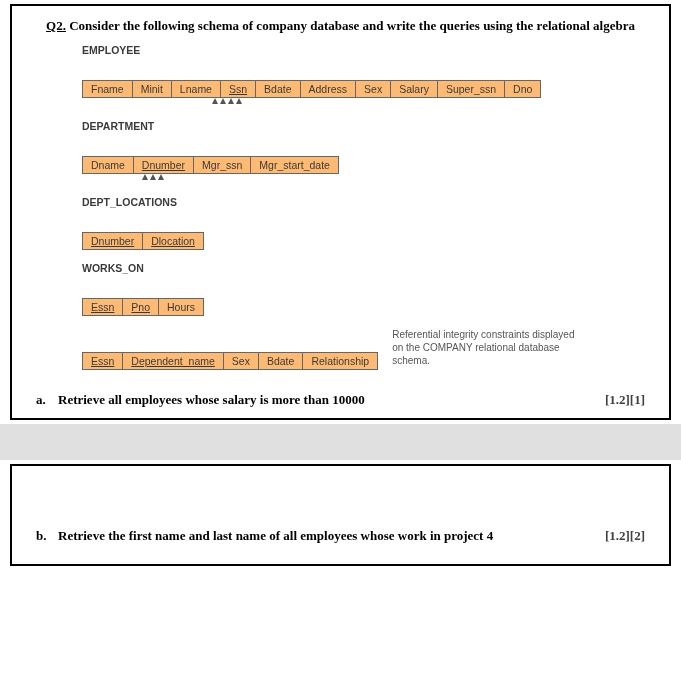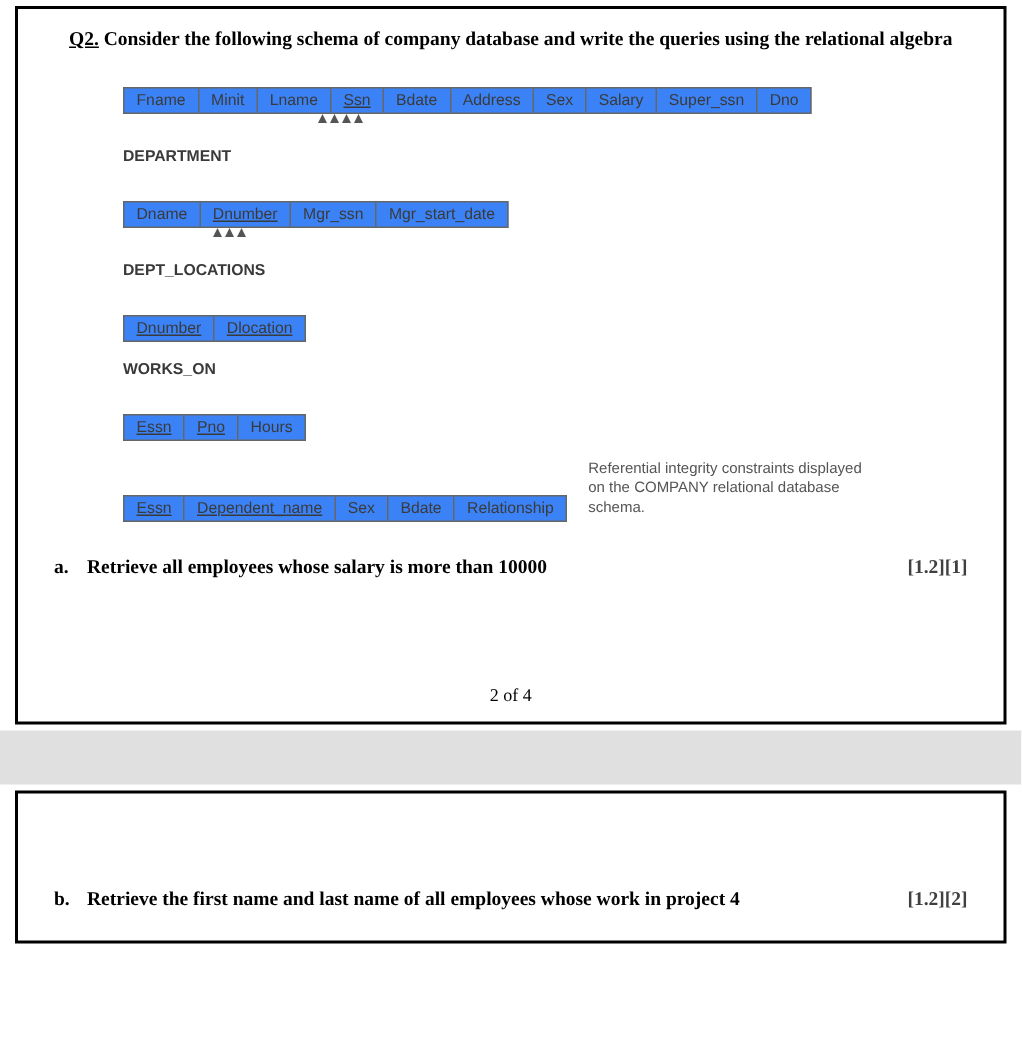--- a/index.html
+++ b/index.html
@@ -25,21 +25,21 @@
       font-family: Arial, sans-serif;
       font-size: 10.5px;
       color: #3a3a3a;
     }
     .relation { margin-bottom: 12px; }
     .relation-name { font-weight: bold; margin-bottom: 2px; }
     .attrs {
       display: flex;
       border: 1px solid #666;
       width: fit-content;
-      background: #3b82f6;
+      background: #fdba74;
       margin-top: 24px;
     }
     .attr {
       padding: 2px 8px;
       border-right: 1px solid #666;
       white-space: nowrap;
     }
     .attr:last-child { border-right: none; }
     .attr.key { text-decoration: underline; }
     .arrow-row {
@@ -89,20 +89,21 @@
 
 <div class="page page1">
 
   <div class="q-title">
     <span class="underline">Q2.</span>
     <span>Consider the following schema of company database and write the queries using the relational algebra</span>
   </div>
 
   <div class="schema-area" id="schema-host">
       <div class="relation">
+        <div class="relation-name">EMPLOYEE</div>
         <div class="attrs">
           <div class="attr">Fname</div>
           <div class="attr">Minit</div>
           <div class="attr">Lname</div>
           <div class="attr key">Ssn</div>
           <div class="attr">Bdate</div>
           <div class="attr">Address</div>
           <div class="attr">Sex</div>
           <div class="attr">Salary</div>
           <div class="attr">Super_ssn</div>
@@ -159,21 +160,20 @@
     </div>
 
   <div class="subq">
     <div class="subq-left">
       <span class="letter">a.</span>
       <span>Retrieve all employees whose salary is more than 10000</span>
     </div>
     <span class="marks">[1.2][1]</span>
   </div>
 
-  <div class="page-num">2 of 4</div>
 </div>
 
 <div class="gap"></div>
 
 <div class="page page2">
   <div class="subq">
     <div class="subq-left">
       <span class="letter">b.</span>
       <span>Retrieve the first name and last name of all employees whose work in project 4</span>
     </div>

